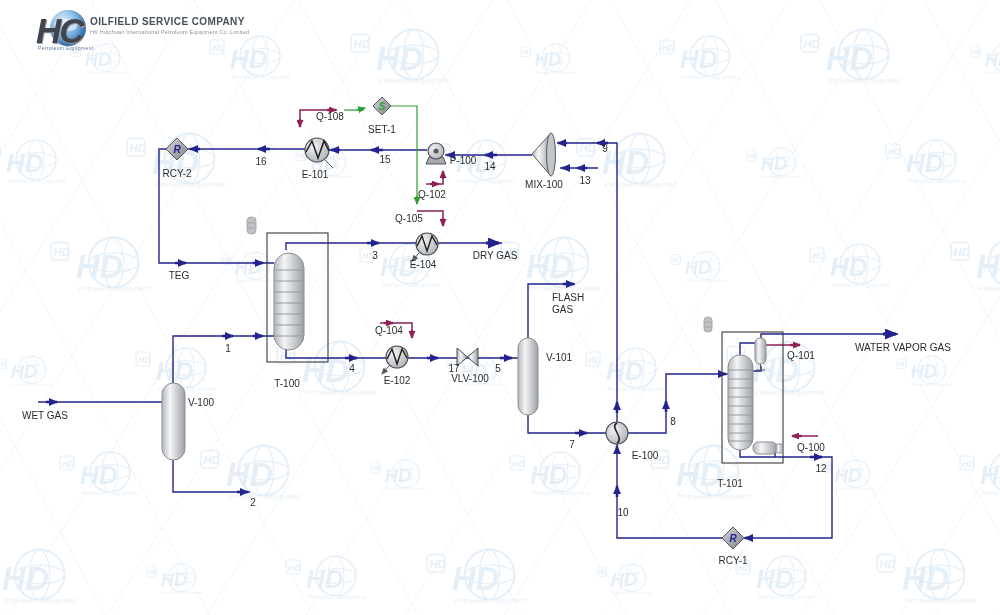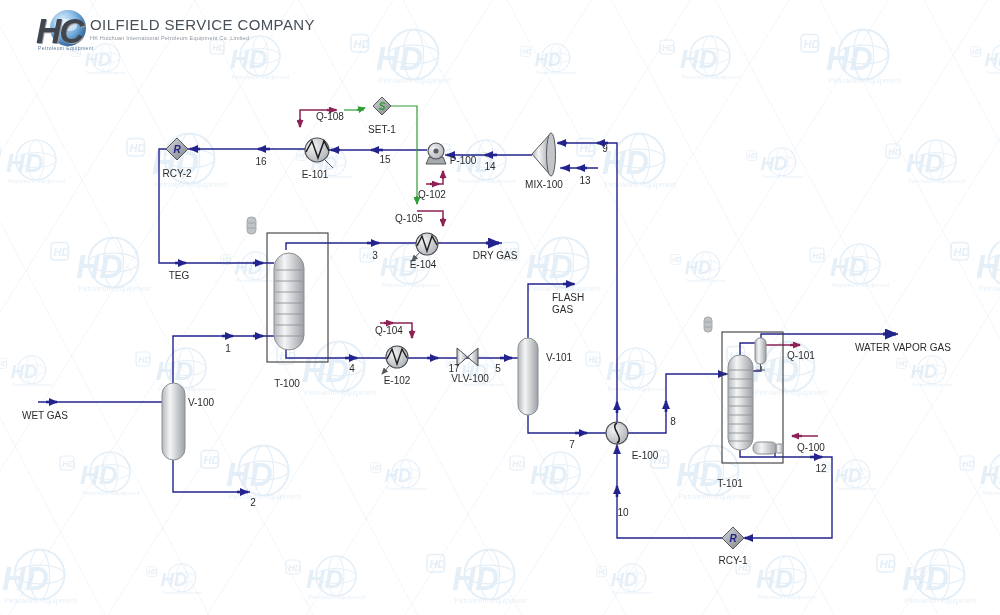--- a/index.html
+++ b/index.html
@@ -15,21 +15,21 @@
   .logo-wrap{position:absolute;left:36px;top:8px;width:320px;height:44px;}
   .globe{position:absolute;left:14px;top:2px;width:36px;height:36px;border-radius:50%;
          background:radial-gradient(circle at 35% 30%, #d8ecfb 0%, #7cb4e2 45%, #2f6fae 100%);
          box-shadow:inset -3px -4px 6px rgba(20,60,110,.45);}
   .globe:after{content:"";position:absolute;left:5px;top:9px;width:22px;height:12px;border-radius:50% 60% 40% 50%;
          background:rgba(255,255,255,.55);filter:blur(.4px);}
   .monogram{position:absolute;left:0;top:3px;font-size:35px;font-weight:bold;font-style:italic;
          color:#41454d;letter-spacing:-2px;text-shadow:1px 1px 0 #9aa0a8;}
   .logo-caption{position:absolute;left:2px;top:37px;font-size:5px;color:#5d7ba0;letter-spacing:.4px;white-space:nowrap;}
   .company{position:absolute;left:54px;top:8px;white-space:nowrap;}
-  .company-name{font-size:15px;font-weight:normal;color:#474f58;letter-spacing:.4px;}
+  .company-name{font-size:10px;font-weight:bold;color:#474f58;letter-spacing:.4px;}
   .company-sub{font-size:5.5px;color:#8e949b;margin-top:2px;letter-spacing:.2px;}
   .sim-title{position:absolute;left:364px;top:23px;width:210px;text-align:center;
          font-size:11px;font-weight:bold;color:#24283a;letter-spacing:.2px;}
   
   text{font-family:"Liberation Sans",sans-serif;}
   .lbl{font-size:10px;fill:#2b2b2b;}
   .num{font-size:10px;fill:#2b2b2b;}
   .sym{font-size:10px;font-weight:bold;font-style:italic;}
 </style>
 </head>

